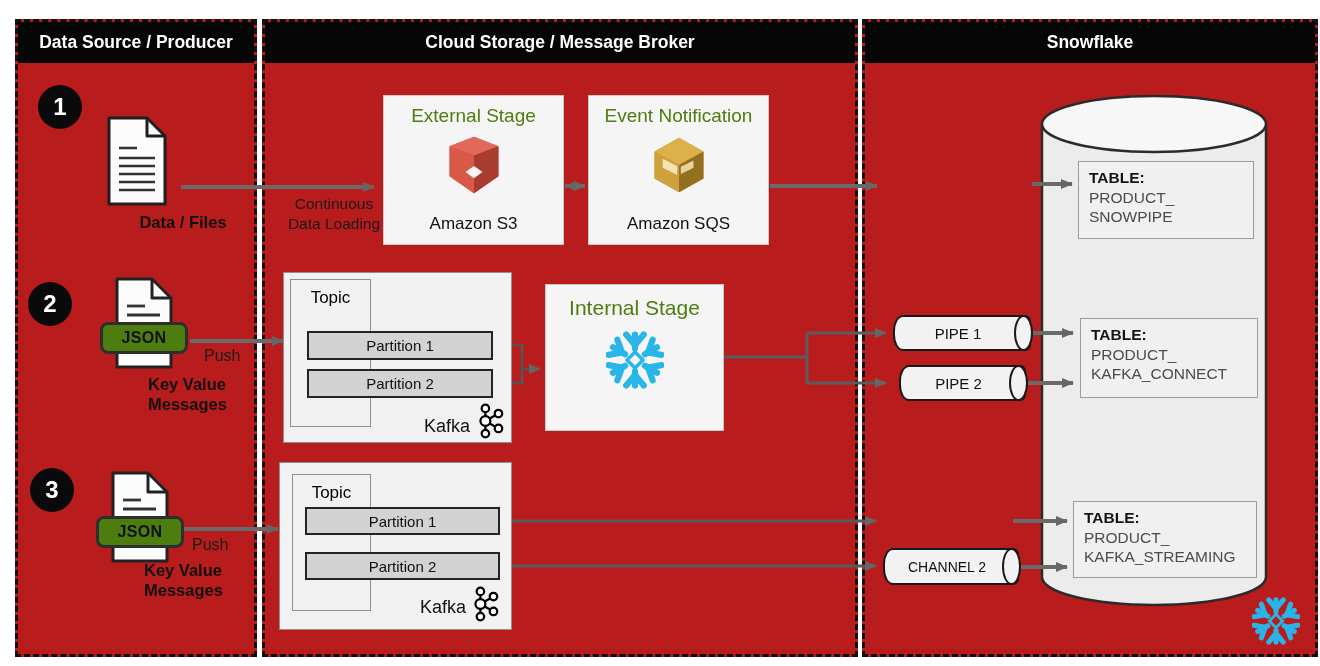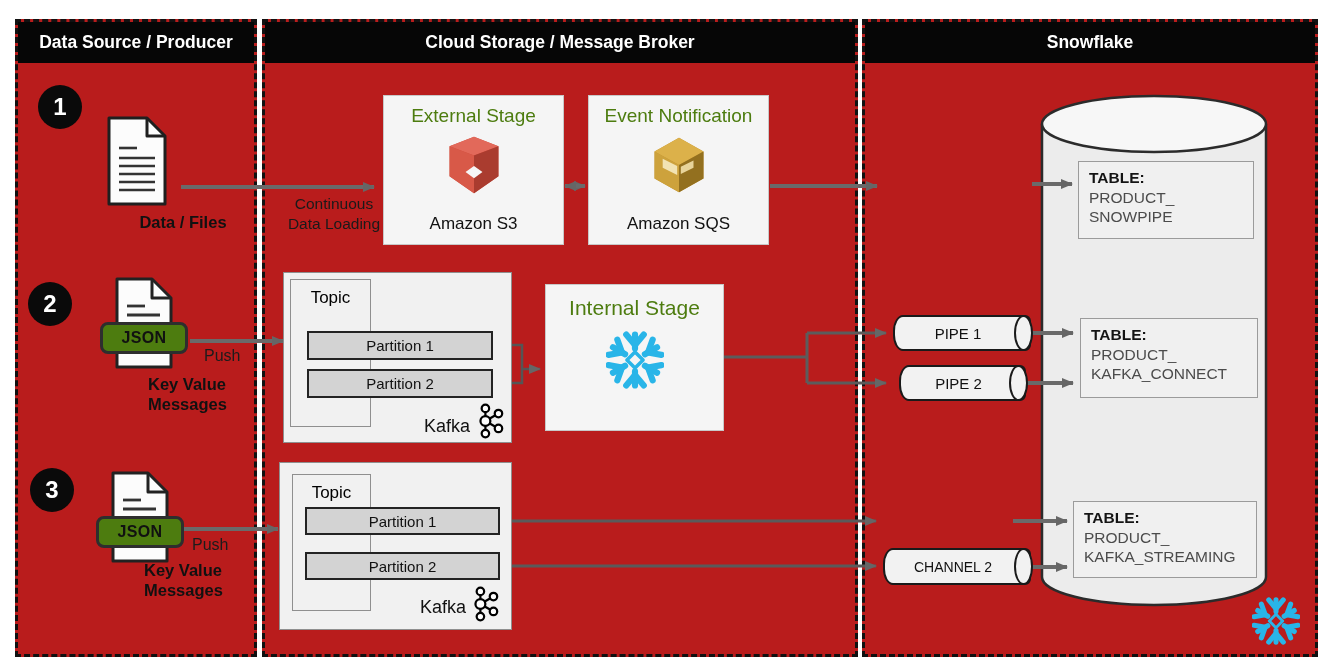--- a/index.html
+++ b/index.html
@@ -271,21 +271,21 @@
     </g>
     <g fill="#fff" stroke="#000" stroke-width="2.4">
       <circle cx="9" cy="6.5" r="4"></circle>
         <circle cx="9" cy="20" r="5.3"></circle>
       <circle cx="9" cy="33.5" r="4"></circle>
         <circle cx="23" cy="12" r="4"></circle>
       <circle cx="23" cy="28" r="4"></circle>
     </g>
   </svg>
 
-  <div class="node pipe" style="left:883px;top:548px;width:148px;height:37px;font-size:14px;">
+  <div class="node pipe" style="left:883px;top:548px;width:136px;height:37px;font-size:14px;">
     <span class="lbl">CHANNEL 2</span>
     <span class="cap"></span>
   </div>
 
   <div class="node tablebox" style="left:1073px;top:501px;width:184px;height:77px;">
     <div class="th">TABLE:</div>
     <div>PRODUCT_</div>
     <div>KAFKA_STREAMING</div>
   </div>
 

